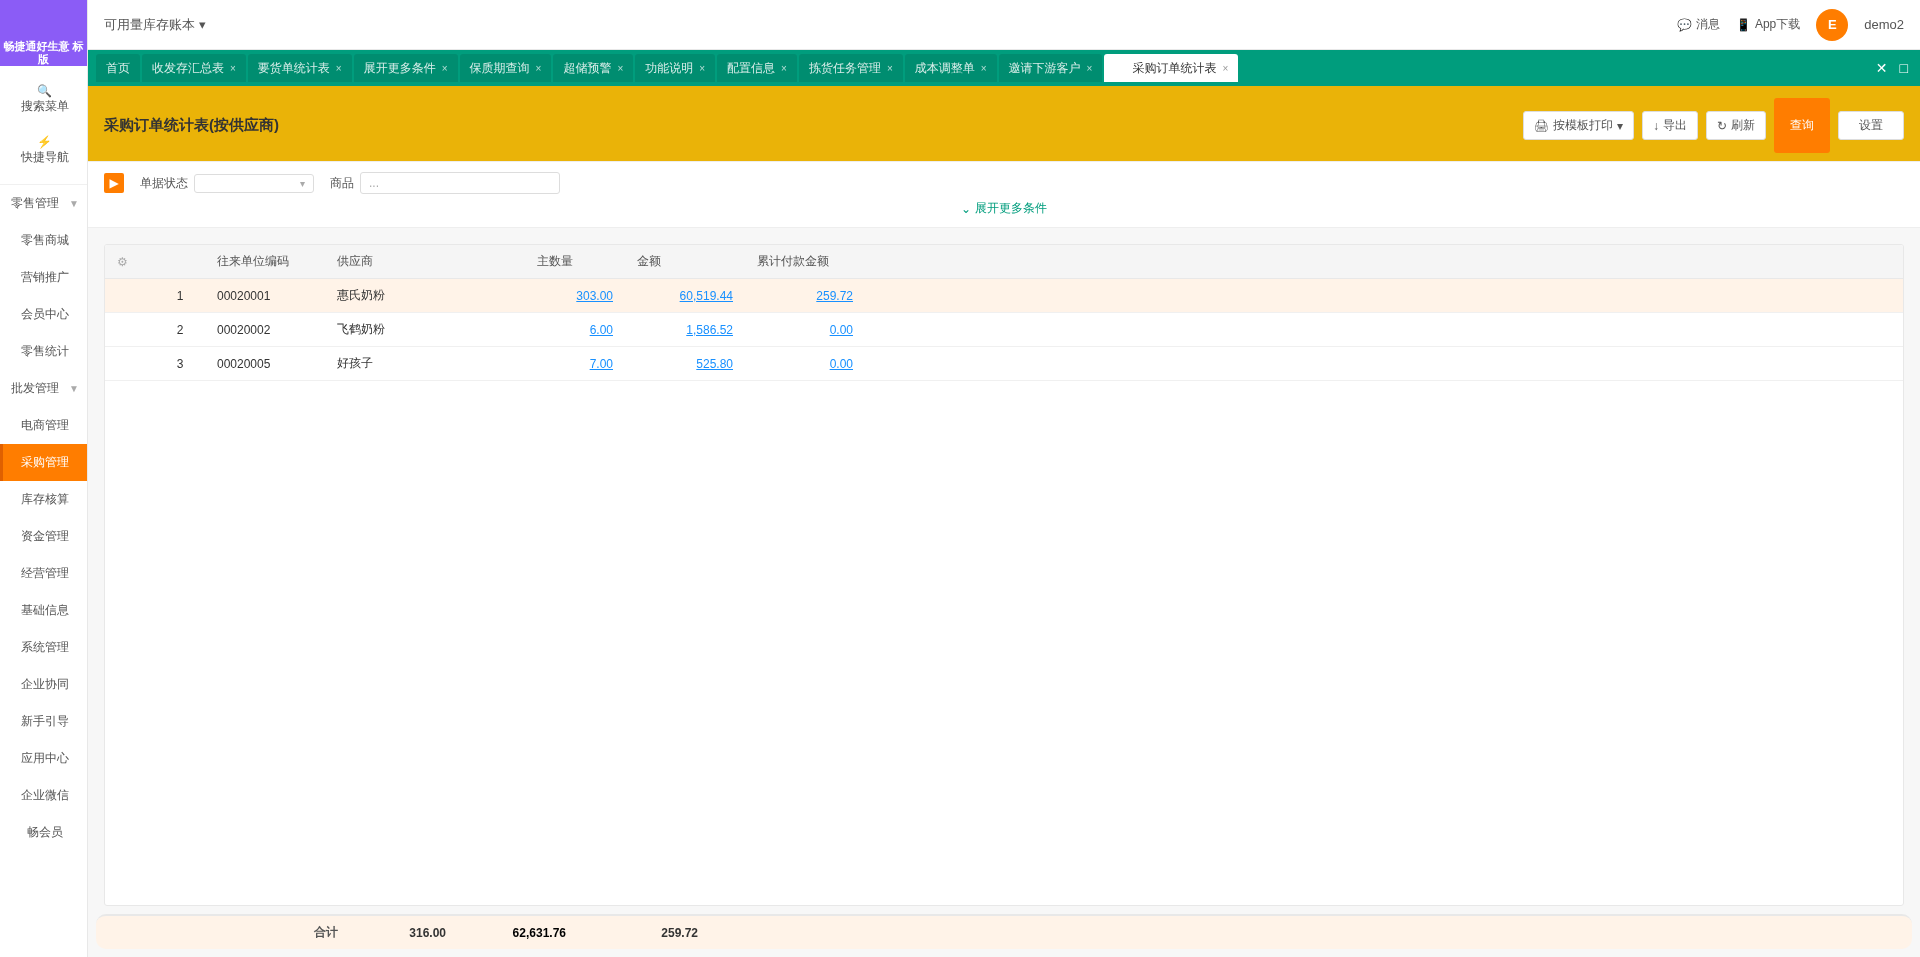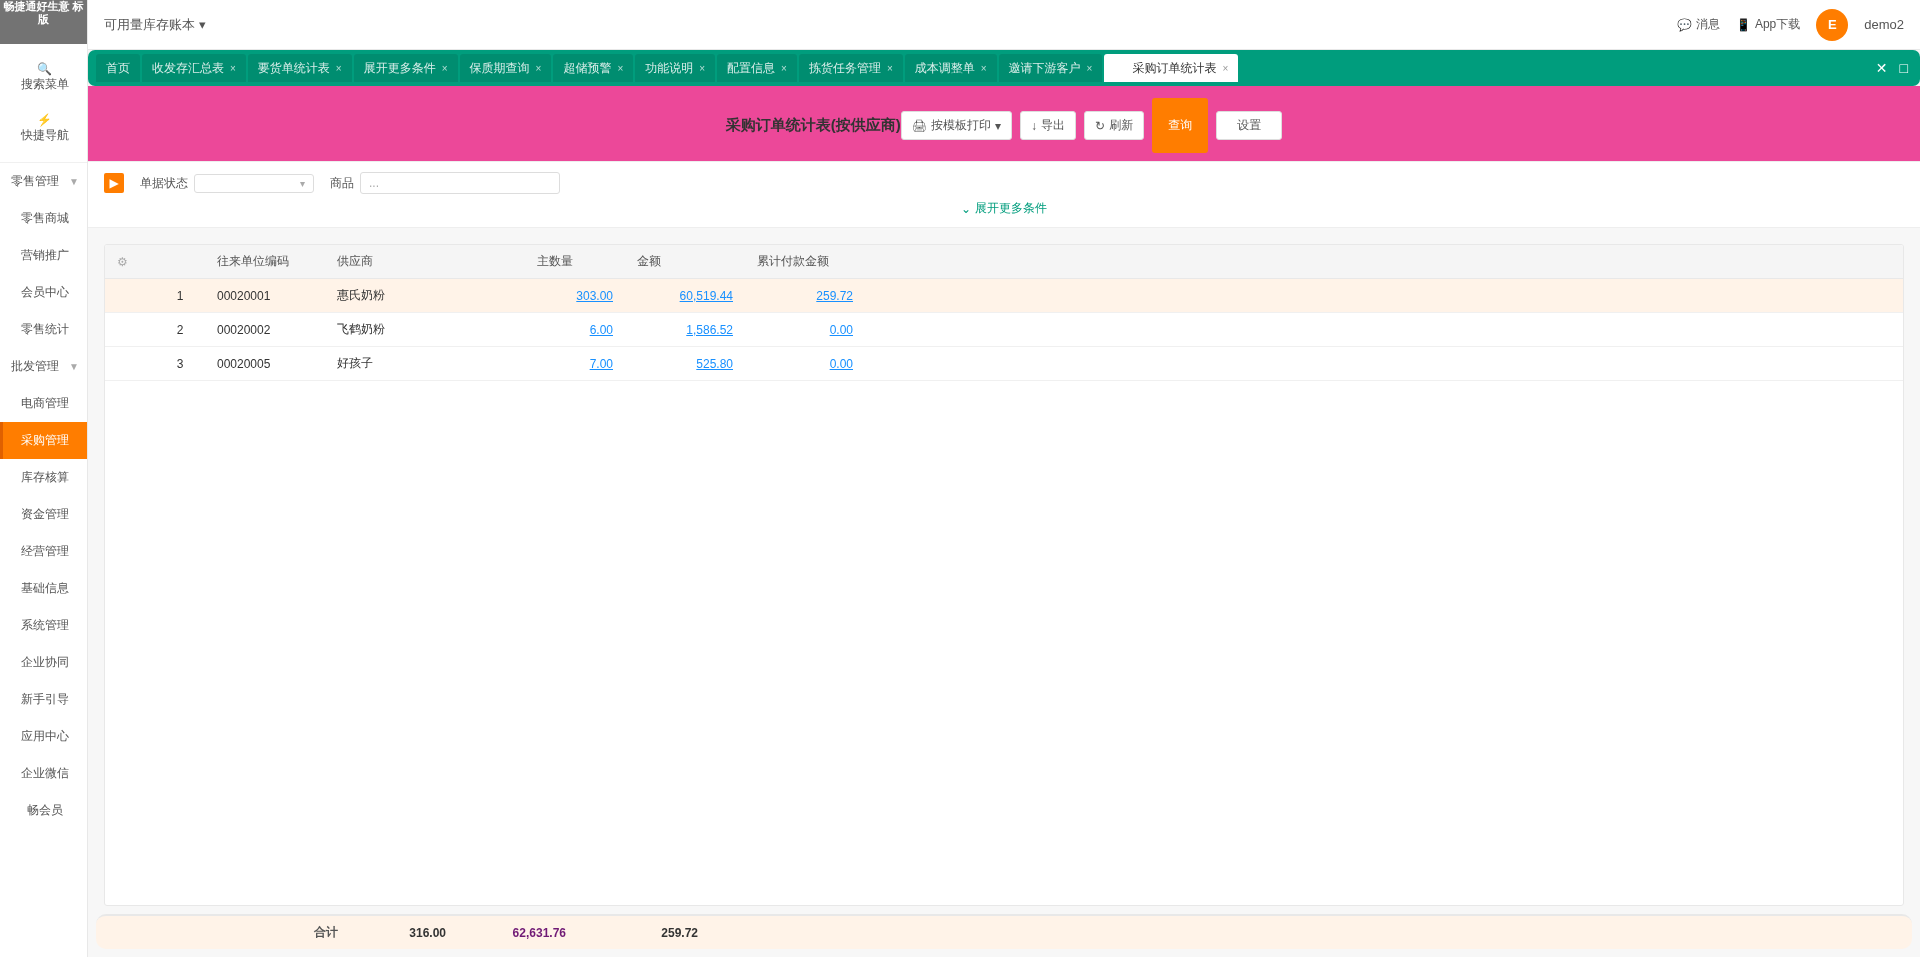--- a/index.html
+++ b/index.html
@@ -1,51 +1,51 @@
 <!DOCTYPE html>
 <html><head>
   <meta charset="utf-8">
   <style>
     * { margin: 0; padding: 0; box-sizing: border-box; }
     body { font-family: 'Microsoft YaHei', sans-serif; font-size: 12px; background: #f5f5f5; color: #333; width: 1920px; height: 957px; overflow: hidden; display: flex; }
 
     
     .sidebar { width: 88px; background: #fff; display: flex; flex-direction: column; border-right: 1px solid #e8e8e8; flex-shrink: 0; }
-    .sidebar-logo { height: 44px; background: #737373; display: flex; align-items: flex-start; justify-content: center; }
+    .sidebar-logo { height: 66px; background: #8b5cf6; display: flex; align-items: flex-end; justify-content: center; }
     .sidebar-logo-text { color: #fff; font-size: 11px; font-weight: bold; text-align: center; line-height: 1.2; }
     .sidebar-search { padding: 8px 6px; border-bottom: 1px solid #f0f0f0; }
     .sidebar-nav-item { display: flex; flex-direction: column; align-items: center; justify-content: center; padding: 10px 4px; cursor: pointer; color: #555; font-size: 12px; border-left: 3px solid transparent; }
     .sidebar-nav-item.active { color: #fff; background: #ff7d00; border-left: 3px solid #e06000; }
     .sidebar-nav-item.has-arrow { flex-direction: row; justify-content: space-between; padding: 10px 8px; }
     .nav-arrow { font-size: 10px; color: #aaa; }
 
     
     .main { flex: 1; display: flex; flex-direction: column; overflow: hidden; }
 
     
     .topbar { height: 50px; background: #fff; display: flex; align-items: center; justify-content: space-between; padding: 0 16px; border-bottom: 1px solid #e8e8e8; flex-shrink: 0; }
     .topbar-left { display: flex; align-items: center; gap: 8px; }
     .topbar-selector { display: flex; align-items: center; gap: 4px; color: #555; font-size: 13px; cursor: pointer; }
     .topbar-right { display: flex; align-items: center; gap: 16px; }
     .topbar-icon-btn { display: flex; align-items: center; gap: 4px; color: #555; cursor: pointer; font-size: 12px; }
     .user-avatar { width: 32px; height: 32px; border-radius: 50%; background: #ff7d00; display: flex; align-items: center; justify-content: center; color: #fff; font-size: 13px; font-weight: bold; cursor: pointer; }
 
     
-    .tabbar { height: 36px; background: #009d7d; display: flex; align-items: center; padding: 0 8px; overflow-x: auto; flex-shrink: 0; gap: 2px; border-radius: 7px; }
+    .tabbar { height: 36px; background: #009d7d; display: flex; align-items: center; padding: 0 8px; overflow-x: auto; flex-shrink: 0; gap: 2px; }
     .tabbar::-webkit-scrollbar { display: none; }
     .tab-item { display: flex; align-items: center; gap: 4px; padding: 0 10px; height: 28px; border-radius: 3px 3px 0 0; cursor: pointer; font-size: 12px; white-space: nowrap; color: rgba(255,255,255,0.85); background: rgba(0,0,0,0.1); }
     .tab-item.active { background: #fff; color: #333; padding-left: 28px; }
     .tab-close { font-size: 10px; color: rgba(255,255,255,0.7); cursor: pointer; margin-left: 2px; }
     .tab-item.active .tab-close { color: #999; }
     .tabbar-controls { margin-left: auto; display: flex; align-items: center; gap: 4px; }
     .tabbar-ctrl-btn { color: #fff; cursor: pointer; font-size: 14px; padding: 2px 4px; }
 
     
     .content { flex: 1; background: #f7f7f7; overflow: hidden; display: flex; flex-direction: column; }
-    .page-header { padding: 12px 16px 8px 16px; background: #ec4899; display: flex; align-items: center; justify-content: center; border-bottom: 1px solid #eee; }
+    .page-header { padding: 12px 16px 8px 16px; background: #eab308; display: flex; align-items: center; justify-content: space-between; border-bottom: 1px solid #eee; }
     .page-title { font-size: 15px; font-weight: bold; color: #333; }
     .page-actions { display: flex; align-items: center; gap: 8px; }
     .btn-template { display: flex; align-items: center; gap: 4px; padding: 5px 10px; border: 1px solid #ddd; border-radius: 3px; background: #fff; cursor: pointer; font-size: 12px; color: #555; }
     .btn-export { display: flex; align-items: center; gap: 4px; padding: 5px 10px; border: 1px solid #ddd; border-radius: 3px; background: #fff; cursor: pointer; font-size: 12px; color: #555; }
     .btn-refresh { display: flex; align-items: center; gap: 4px; padding: 5px 10px; border: 1px solid #ddd; border-radius: 3px; background: #fff; cursor: pointer; font-size: 12px; color: #555; }
     .btn-query { padding: 19px 16px; background: #ff7d00; color: #fff; border: none; border-radius: 3px; cursor: pointer; font-size: 12px; }
     .btn-settings { padding: 5px 20px; background: #fff; color: #555; border: 1px solid #ddd; border-radius: 3px; cursor: pointer; font-size: 12px; }
 
     
     .filter-area { background: #fff; padding: 10px 16px; border-bottom: 1px solid #eee; }
@@ -71,21 +71,21 @@
     .col-code { width: 120px; }
     .col-supplier { width: 200px; }
     .col-qty { width: 100px; text-align: right; }
     .col-amount { width: 120px; text-align: right; }
     .col-paid { width: 120px; text-align: right; }
     .link-text { color: #1890ff; cursor: pointer; text-decoration: underline; margin-top: 16px; }
     .row-index { color: #999; text-align: center; }
     .table-footer { background: #fff3e8; padding: 8px 12px; display: flex; align-items: center; border-top: 2px solid #e8e8e8; font-size: 12px; font-weight: bold; flex-shrink: 0; border-radius: 10px; }
     .footer-label { width: 170px; color: #555; text-align: right; padding-right: 20px; }
     .footer-qty { width: 100px; text-align: right; color: #333; padding-right: 12px; }
-    .footer-amount { width: 120px; text-align: right; color: #701a75; padding-right: 12px; }
+    .footer-amount { width: 120px; text-align: right; color: #000000; padding-right: 12px; }
     .footer-paid { width: 120px; text-align: right; color: #333; }
     .settings-icon { width: 30px; text-align: center; color: #aaa; cursor: pointer; }
     th.th-settings { width: 30px; }
 
     
     .table-container::-webkit-scrollbar { width: 6px; }
     .table-container::-webkit-scrollbar-track { background: #f1f1f1; }
     .table-container::-webkit-scrollbar-thumb { background: #ccc; border-radius: 3px; }
   </style>
 </head>

